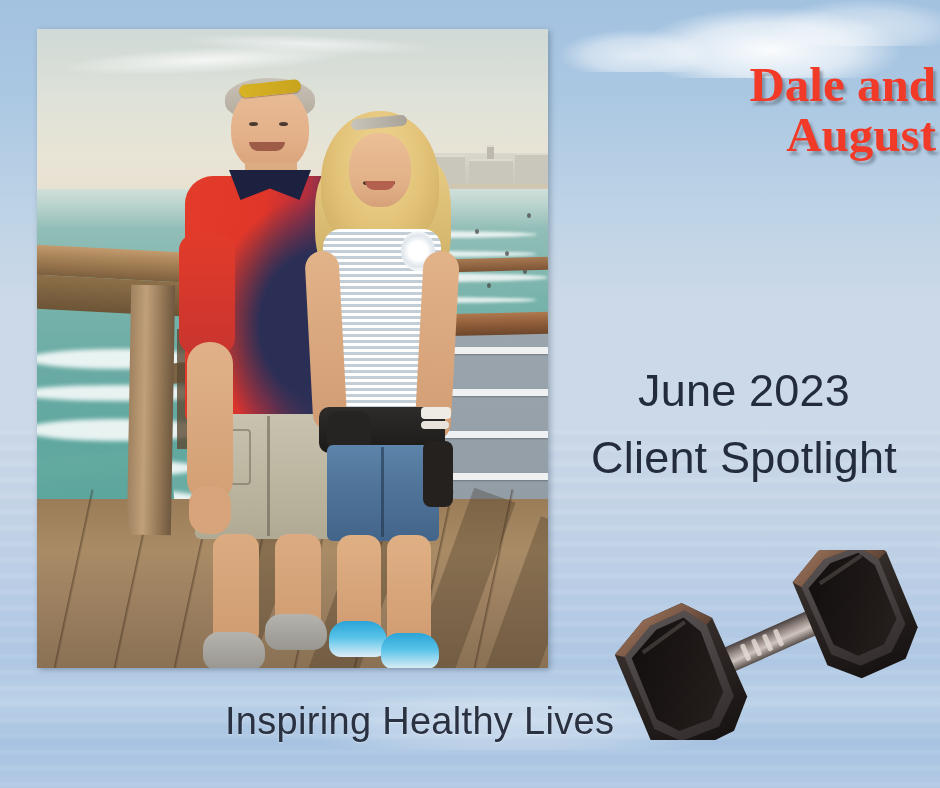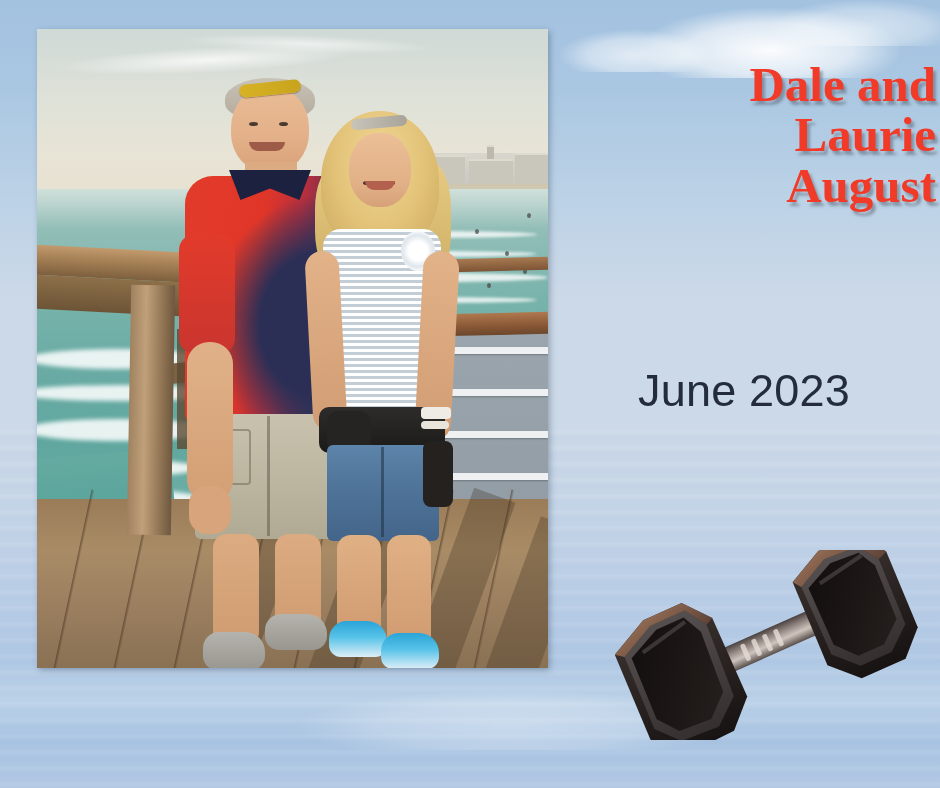--- a/index.html
+++ b/index.html
@@ -338,26 +338,26 @@
       <div class="w-band"></div>
       <div class="w-leg-l"></div>
       <div class="w-leg-r"></div>
       <div class="w-shoe-l"></div>
       <div class="w-shoe-r"></div>
     </div>
   </div>
 
   <div class="title">
     <div>Dale and</div>
-    <div>Laurie</div>
     <div>August</div>
   </div>
 
   <div class="subtitle">
     <div>June 2023</div>
+    <div>Client Spotlight</div>
   </div>
 
   <div class="dumbbell">
     <svg width="330" height="190" viewBox="0 0 330 190" xmlns="http://www.w3.org/2000/svg">
       <defs>
         <linearGradient id="handleG" x1="0" y1="0" x2="0" y2="1">
           <stop offset="0%" stop-color="#4a4240"></stop>
           <stop offset="35%" stop-color="#9b8e89"></stop>
           <stop offset="62%" stop-color="#cfc4bd"></stop>
           <stop offset="100%" stop-color="#584e4a"></stop>
@@ -402,14 +402,15 @@
           <polygon points="220,56 252,40 288,42 302,62 300,132 276,152 242,152 220,130" fill="url(#frontG)"></polygon>
           <polygon points="214,48 250,30 292,32 312,58 302,62 288,42 252,40 220,56" fill="url(#bevelG)"></polygon>
           <polygon points="226,60 256,46 286,48 296,66 294,124 272,142 244,142 226,122" fill="url(#faceG)"></polygon>
           <rect x="238" y="54" width="50" height="4" fill="#5b5350" opacity=".55" transform="rotate(-10 263 56)"></rect>
         </g>
       </g>
     </svg>
   </div>
 
 
+  <div class="tagline">Inspiring Healthy Lives</div>
 
 </div>
 
 </body></html>

